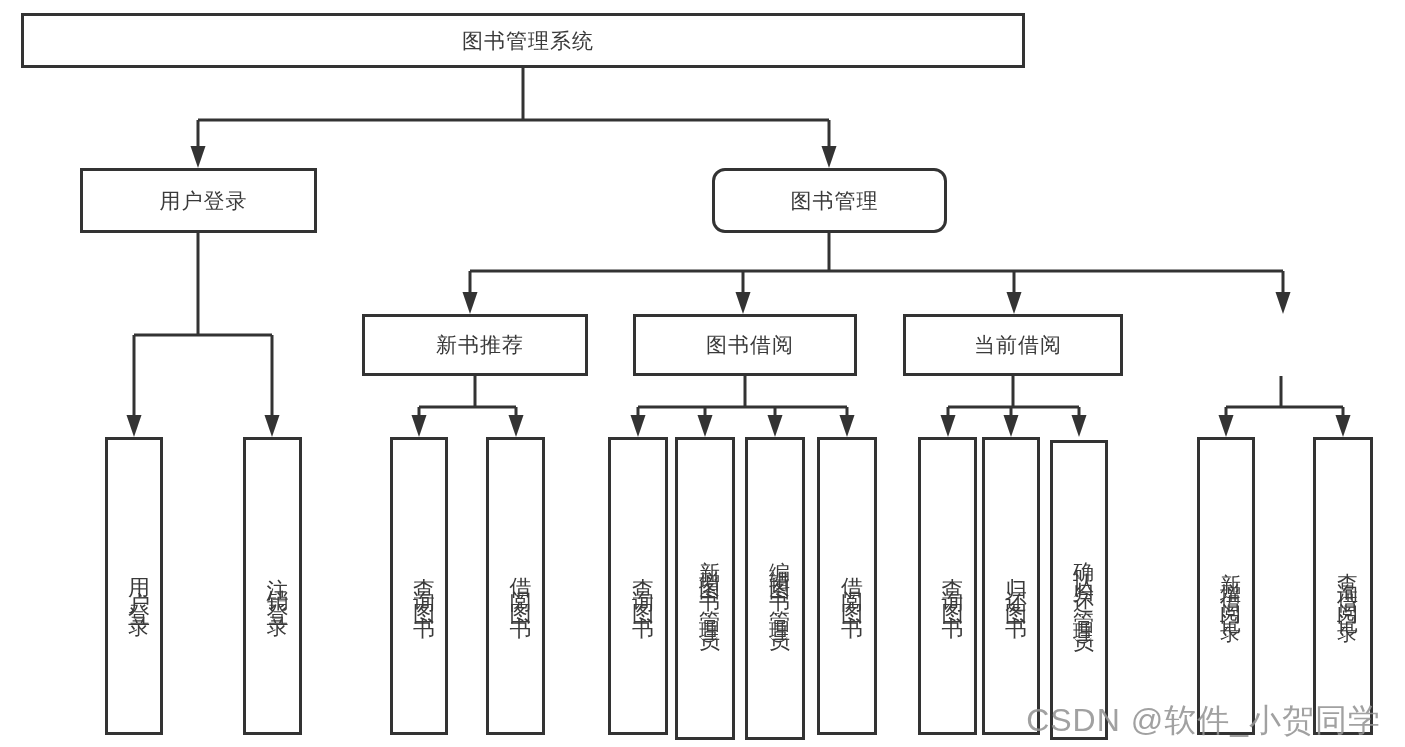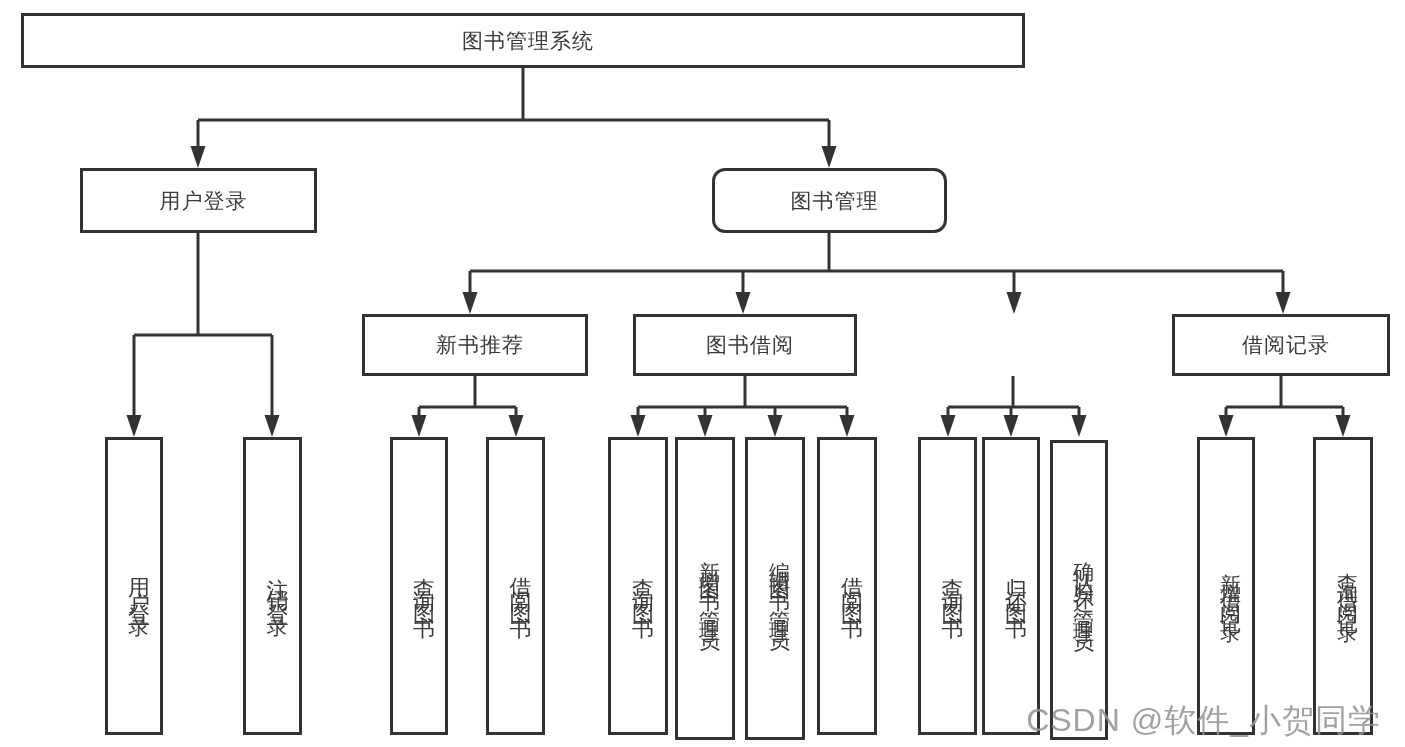--- a/index.html
+++ b/index.html
@@ -117,21 +117,21 @@
       <polygon points="1343,437 1335.5,415 1350.5,415" fill="#333333"></polygon>
     </svg>
 
   <div class="node hbox" style="left:21px; top:13px; width:1004px; height:55px;">图书管理系统</div>
 
   <div class="node hbox" style="left:80px; top:168px; width:237px; height:65px;">用户登录</div>
   <div class="node hbox" style="left:712px; top:168px; width:235px; height:65px;border-radius:13px;">图书管理</div>
 
   <div class="node hbox" style="left:362px; top:314px; width:226px; height:62px;">新书推荐</div>
   <div class="node hbox" style="left:633px; top:314px; width:224px; height:62px;">图书借阅</div>
-  <div class="node hbox" style="left:1172px; top:314px; width:218px; height:62px;">借阅记录</div>
+  <div class="node hbox" style="left:903px; top:314px; width:220px; height:62px;">当前借阅</div>
 
   <div class="node vbox" style="left:105px; top:437px; width:58px; height:298px;">用户登录</div>
   <div class="node vbox" style="left:243px; top:437px; width:59px; height:298px;">注销登录</div>
 
   <div class="node vbox" style="left:390px; top:437px; width:58px; height:298px;">查询图书</div>
   <div class="node vbox" style="left:486px; top:437px; width:59px; height:298px;">借阅图书</div>
 
   <div class="node vbox" style="left:608px; top:437px; width:60px; height:298px;">查询图书</div>
   <div class="node vbox long" style="left:675px; top:437px; width:60px; height:303px;">新增图书（管理员）</div>
   <div class="node vbox long" style="left:745px; top:437px; width:60px; height:303px;">编辑图书（管理员）</div>

